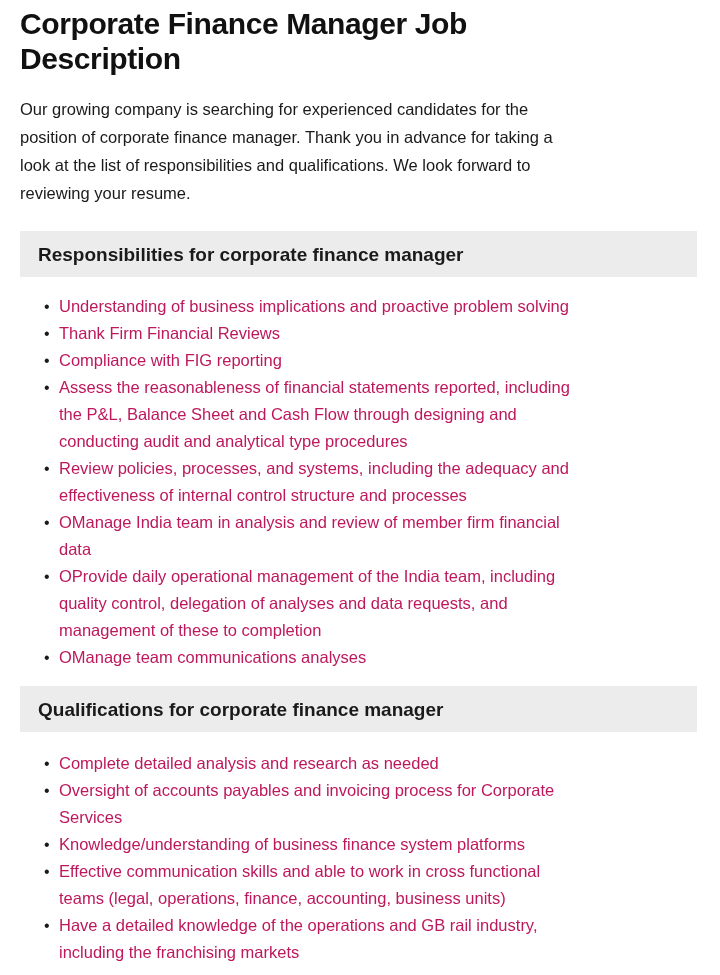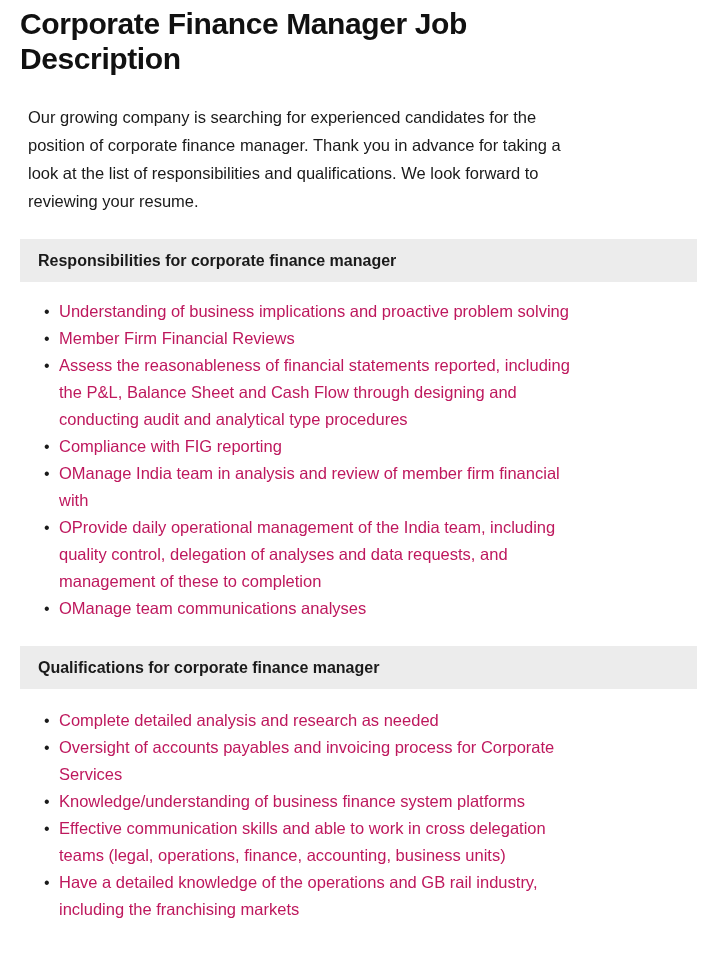--- a/index.html
+++ b/index.html
@@ -24,30 +24,30 @@
     font-weight: bold;
     line-height: 1.18;
     letter-spacing: -0.4px;
     margin: 0;
     padding-top: 6px;
     color: #111111;
   }
   .intro {
     font-size: 16.5px;
     line-height: 28px;
-    margin: 8px;
+    margin: 0;
     padding-top: 18px;
     color: #1a1a1a;
   }
   .section {
     margin-top: 24px;
   }
   .section-header {
     background: #ececec;
-    font-size: 16px;
+    font-size: 19px;
     font-weight: bold;
     line-height: 1;
     padding: 14px 18px 13px 18px;
     margin: 0;
     color: #1a1a1a;
     box-sizing: border-box;
     width: 677px;
   }
   ul.bullets {
     list-style: none;
@@ -66,21 +66,21 @@
   ul.bullets li::before {
     content: "\2022";
     position: absolute;
     left: 24px;
     top: 0;
     font-size: 16px;
     line-height: 27px;
     color: #1a1a1a;
   }
   .section-qualifications {
-    margin-top: 24px;
+    margin-top: 15px;
   }
   .section-qualifications ul.bullets {
     padding-top: 18px;
   }
   .tail-space {
     height: 22px;
   }
 </style>
 </head>
 <body>
@@ -88,35 +88,36 @@
 <div class="page">
 
   <h1 class="doc-title">Corporate Finance Manager Job Description</h1>
 
   <p class="intro">Our growing company is searching for experienced candidates for the position of corporate finance manager. Thank you in advance for taking a look at the list of responsibilities and qualifications. We look forward to reviewing your resume.</p>
 
   <div class="section section-responsibilities">
     <div class="section-header">Responsibilities for corporate finance manager</div>
     <ul class="bullets">
         <li>Understanding of business implications and proactive problem solving</li>
-        <li>Member Firm Financial Reviews</li>
+        <li>Thank Firm Financial Reviews</li>
+        <li>Compliance with FIG reporting</li>
         <li>Assess the reasonableness of financial statements reported, including the P&amp;L, Balance Sheet and Cash Flow through designing and conducting audit and analytical type procedures</li>
-        <li>Compliance with FIG reporting</li>
-        <li>OManage India team in analysis and review of member firm financial with</li>
+        <li>Review policies, processes, and systems, including the adequacy and effectiveness of internal control structure and processes</li>
+        <li>OManage India team in analysis and review of member firm financial data</li>
         <li>OProvide daily operational management of the India team, including quality control, delegation of analyses and data requests, and management of these to completion</li>
         <li>OManage team communications analyses</li>
       </ul>
   </div>
 
   <div class="section section-qualifications">
     <div class="section-header">Qualifications for corporate finance manager</div>
     <ul class="bullets">
         <li>Complete detailed analysis and research as needed</li>
         <li>Oversight of accounts payables and invoicing process for Corporate Services</li>
         <li>Knowledge/understanding of business finance system platforms</li>
-        <li>Effective communication skills and able to work in cross delegation teams (legal, operations, finance, accounting, business units)</li>
+        <li>Effective communication skills and able to work in cross functional teams (legal, operations, finance, accounting, business units)</li>
         <li>Have a detailed knowledge of the operations and GB rail industry, including the franchising markets</li>
       </ul>
   </div>
 
   <div class="tail-space"></div>
 
 </div>
 
 </body></html>

